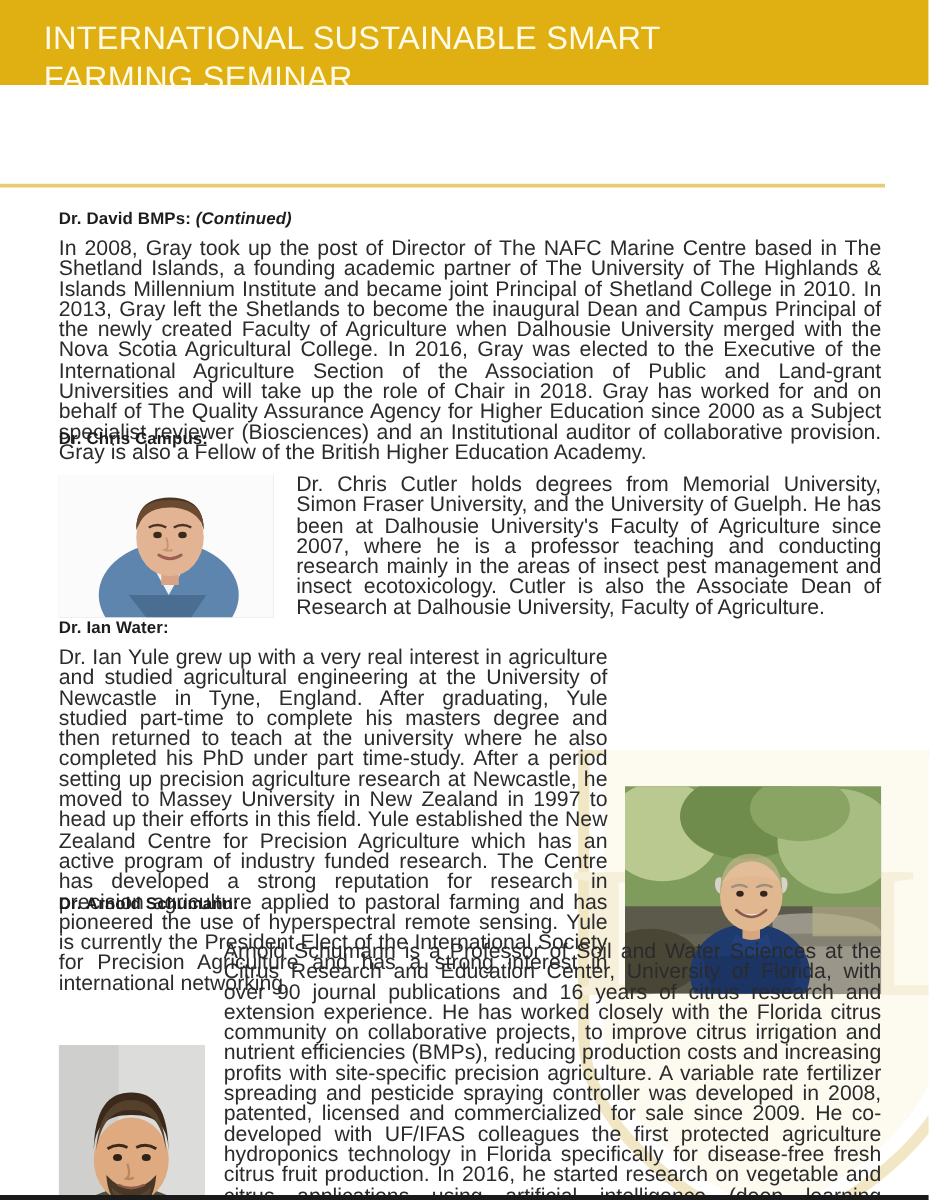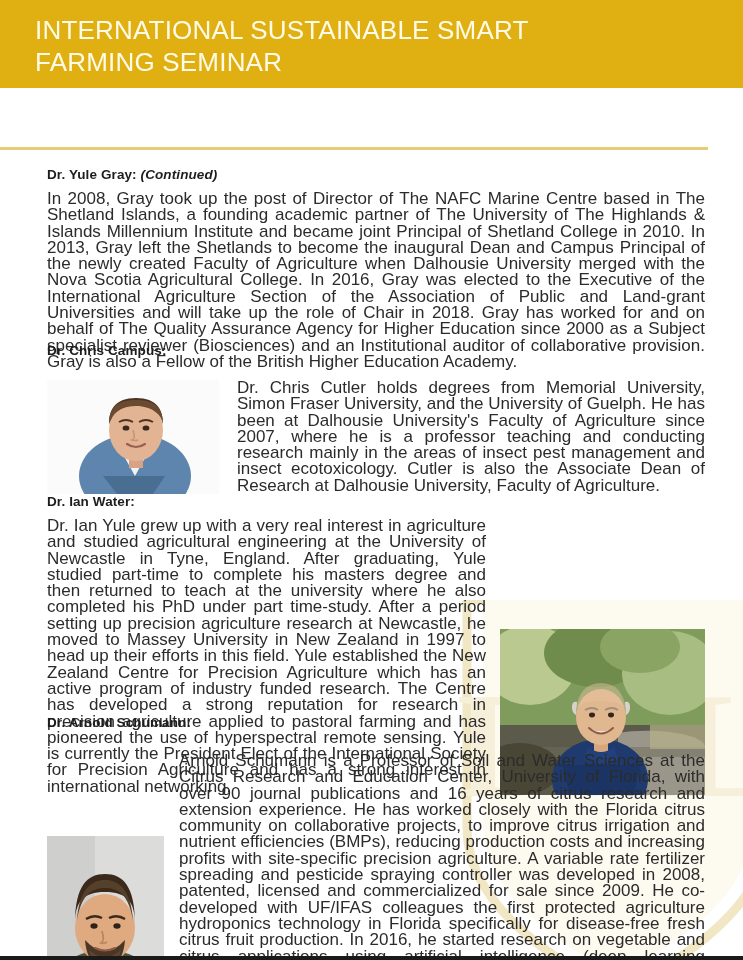--- a/index.html
+++ b/index.html
@@ -31,21 +31,21 @@
     z-index: 0;
     opacity: 1;
   }
   #watermark svg { display:block; width:100%; height:100%; }
 
   
   #header-band {
     position: absolute;
     left: 0; top: 0;
     width: 743px;
-    height: 88px;
+    height: 68px;
     background: #e0b012;
     z-index: 3;
   }
   #header-title {
     position: absolute;
     left: 35px;
     top: 14px;
     width: 600px;
     color: #fffbe8;
     font-size: 26px;
@@ -139,21 +139,21 @@
     <div id="header-title">INTERNATIONAL SUSTAINABLE SMART
 FARMING SEMINAR</div>
   </div>
 
   <div id="gold-rule"></div>
 
   <div id="content">
 
     <div class="section" id="sec-gray">
       <p class="person-name">
-        <span>Dr. Yule Gray:</span>
+        <span>Dr. David BMPs:</span>
         <span class="cont">(Continued)</span>
       </p>
       <p class="bio">In 2008, Gray took up the post of Director of The NAFC Marine Centre based in The Shetland Islands, a founding academic partner of The University of The Highlands &amp; Islands Millennium Institute and became joint Principal of Shetland College in 2010. In 2013, Gray left the Shetlands to become the inaugural Dean and Campus Principal of the newly created Faculty of Agriculture when Dalhousie University merged with the Nova Scotia Agricultural College. In 2016, Gray was elected to the Executive of the International Agriculture Section of the Association of Public and Land-grant Universities and will take up the role of Chair in 2018. Gray has worked for and on behalf of The Quality Assurance Agency for Higher Education since 2000 as a Subject specialist reviewer (Biosciences) and an Institutional auditor of collaborative provision. Gray is also a Fellow of the British Higher Education Academy.</p>
     </div>
 
     <div class="section" id="sec-cutler">
       <p class="person-name">
         <span>Dr. Chris Campus:</span>
       </p>
       <div class="row">

